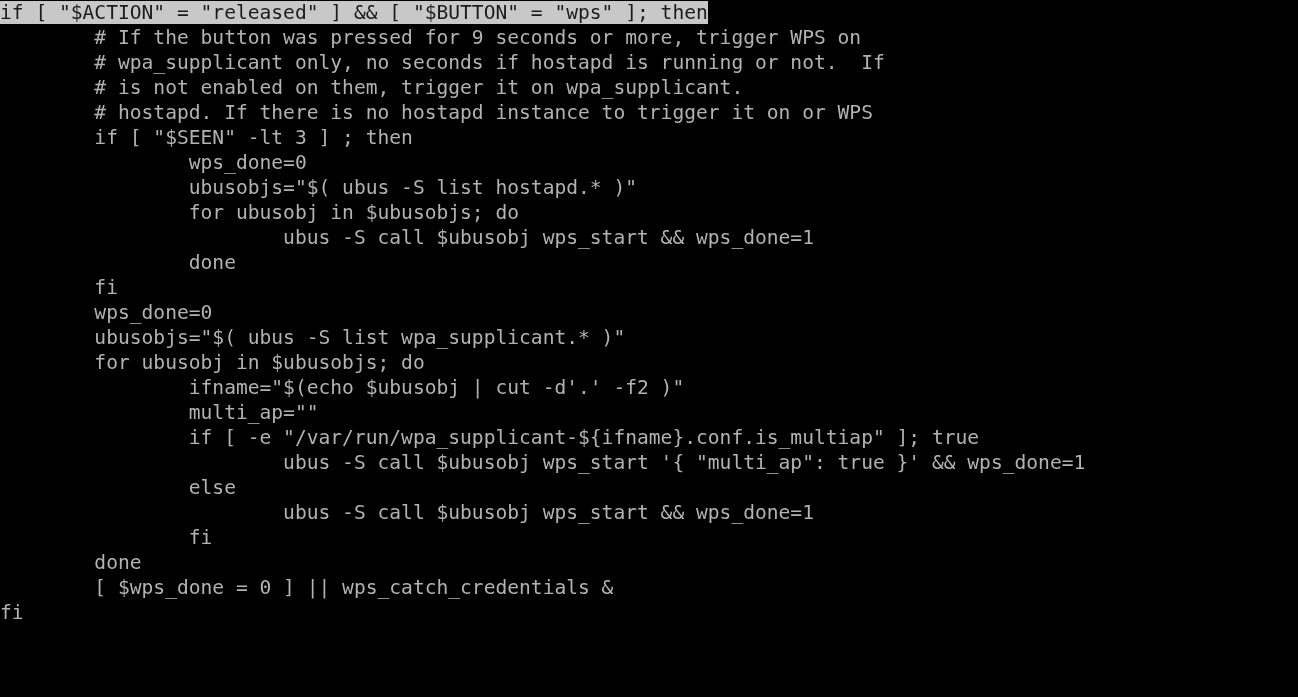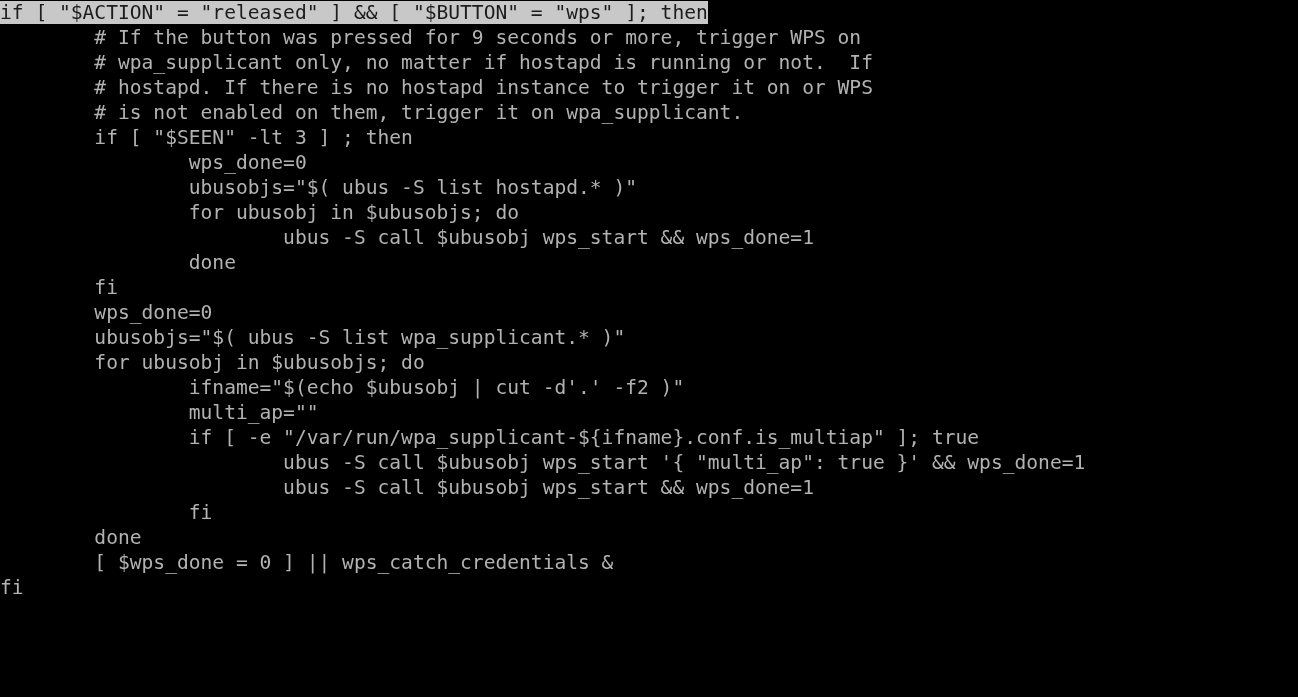--- a/index.html
+++ b/index.html
@@ -47,37 +47,38 @@
     color: #1c1c1c;
   }
 </style>
 </head>
 <body>
 
 <div id="terminal" style="background: rgb(0, 0, 0);">
   <div id="screen" style="color: rgb(178, 178, 178);">
       <div class="line"><span class="seg hl" style="background: rgb(200, 200, 200); color: rgb(28, 28, 28);">if [ "$ACTION" = "released" ] &amp;&amp; [ "$BUTTON" = "wps" ]; then</span></div>
       <div class="line"><span class="seg">        # If the button was pressed for 9 seconds or more, trigger WPS on</span></div>
-      <div class="line"><span class="seg">        # wpa_supplicant only, no matter if hostapd is running or not.  If</span></div>
+      <div class="line"><span class="seg">        # wpa_supplicant only, no seconds if hostapd is running or not.  If</span></div>
+      <div class="line"><span class="seg">        # is not enabled on them, trigger it on wpa_supplicant.</span></div>
       <div class="line"><span class="seg">        # hostapd. If there is no hostapd instance to trigger it on or WPS</span></div>
-      <div class="line"><span class="seg">        # is not enabled on them, trigger it on wpa_supplicant.</span></div>
       <div class="line"><span class="seg">        if [ "$SEEN" -lt 3 ] ; then</span></div>
       <div class="line"><span class="seg">                wps_done=0</span></div>
       <div class="line"><span class="seg">                ubusobjs="$( ubus -S list hostapd.* )"</span></div>
       <div class="line"><span class="seg">                for ubusobj in $ubusobjs; do</span></div>
       <div class="line"><span class="seg">                        ubus -S call $ubusobj wps_start &amp;&amp; wps_done=1</span></div>
       <div class="line"><span class="seg">                done</span></div>
       <div class="line"><span class="seg">        fi</span></div>
       <div class="line"><span class="seg">        wps_done=0</span></div>
       <div class="line"><span class="seg">        ubusobjs="$( ubus -S list wpa_supplicant.* )"</span></div>
       <div class="line"><span class="seg">        for ubusobj in $ubusobjs; do</span></div>
       <div class="line"><span class="seg">                ifname="$(echo $ubusobj | cut -d'.' -f2 )"</span></div>
       <div class="line"><span class="seg">                multi_ap=""</span></div>
       <div class="line"><span class="seg">                if [ -e "/var/run/wpa_supplicant-${ifname}.conf.is_multiap" ]; true</span></div>
       <div class="line"><span class="seg">                        ubus -S call $ubusobj wps_start '{ "multi_ap": true }' &amp;&amp; wps_done=1</span></div>
+      <div class="line"><span class="seg">                else</span></div>
       <div class="line"><span class="seg">                        ubus -S call $ubusobj wps_start &amp;&amp; wps_done=1</span></div>
       <div class="line"><span class="seg">                fi</span></div>
       <div class="line"><span class="seg">        done</span></div>
       <div class="line"><span class="seg">        [ $wps_done = 0 ] || wps_catch_credentials &amp;</span></div>
       <div class="line"><span class="seg">fi</span></div>
       <div class="line"><span class="seg"></span></div>
     </div>
 </div>
 
 </body></html>

